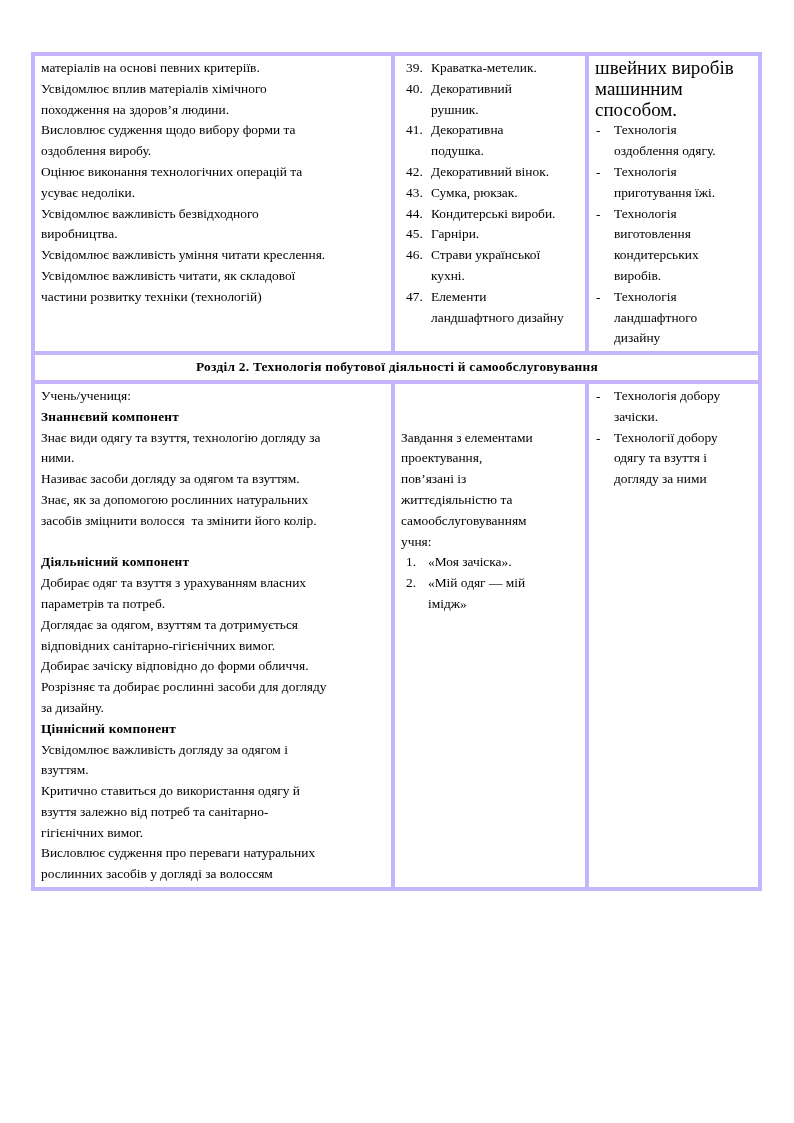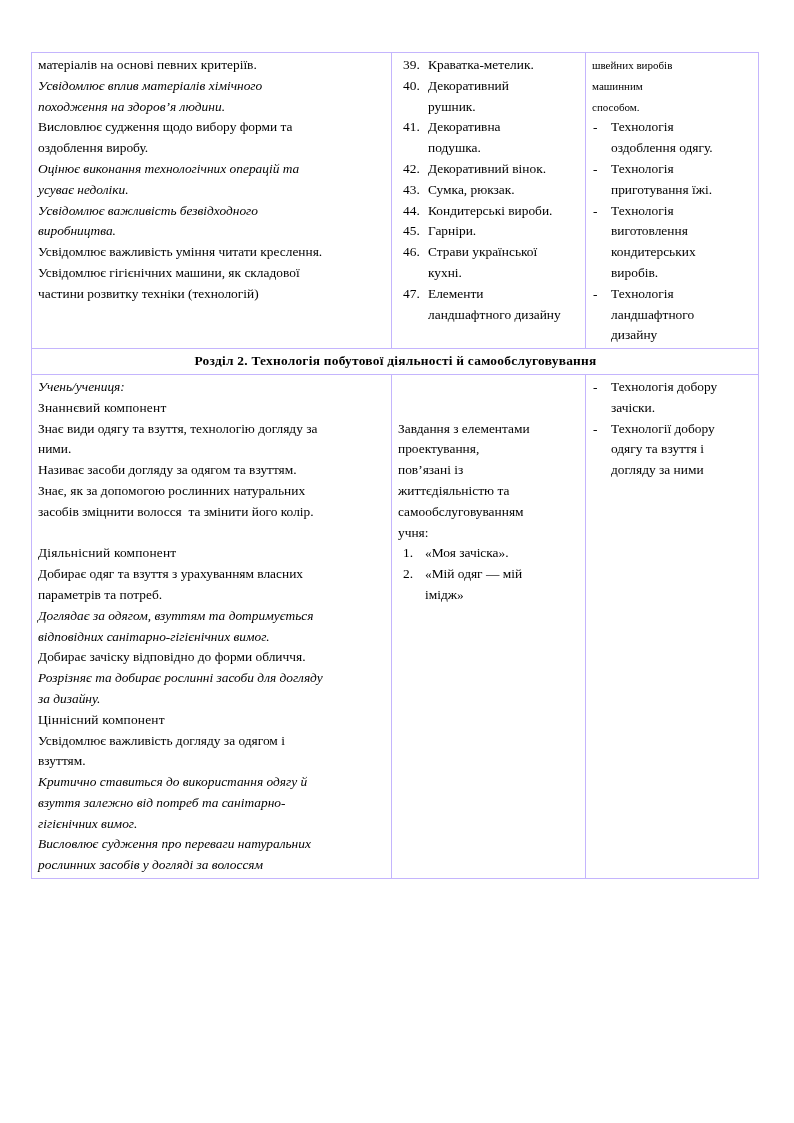--- a/index.html
+++ b/index.html
@@ -30,41 +30,40 @@
     width: 727px;
   }
 
   table.curriculum {
     border-collapse: collapse;
     width: 727px;
     table-layout: fixed;
   }
 
   table.curriculum td {
-    border: 1px solid #c4b5fd;
+    border: 4px solid #c4b5fd;
     vertical-align: top;
     padding: 2px 5px 2px 6px;
     font-size: 13.4px;
     line-height: 20.8px;
   }
 
   col.c-left   { width: 360px; }
   col.c-mid    { width: 194px; }
   col.c-right  { width: 173px; }
 
   
   .ln {
     display: block;
     white-space: pre-wrap;
   }
   .ital {
-    font-style: italic;
   }
   .bold {
-    font-weight: normal;
+    font-weight: bold;
     letter-spacing: 0.2px;
   }
   .spacer {
     display: block;
     height: 20.8px;
   }
 
   
   td.section-banner {
     text-align: center;
@@ -115,21 +114,21 @@
     font-size: 13.4px;
     line-height: 20.8px;
   }
   ul.dash-list > li > .dash {
     position: absolute;
     left: 1px;
     top: 0;
   }
 
   .cont-lines {
-    font-size: 11px;
+    font-size: 19px;
     line-height: 20.8px;
   }
 
   .mid-intro {
     font-size: 13.4px;
     line-height: 20.8px;
   }
 
   .mid-pad {
     display: block;
@@ -156,21 +155,21 @@
             <span class="ln">матеріалів на основі певних критеріїв.</span>
             <span class="ln ital">Усвідомлює вплив матеріалів хімічного</span>
             <span class="ln ital">походження на здоров’я людини.</span>
             <span class="ln">Висловлює судження щодо вибору форми та</span>
             <span class="ln">оздоблення виробу.</span>
             <span class="ln ital">Оцінює виконання технологічних операцій та</span>
             <span class="ln ital">усуває недоліки.</span>
             <span class="ln ital">Усвідомлює важливість безвідходного</span>
             <span class="ln ital">виробництва.</span>
             <span class="ln">Усвідомлює важливість уміння читати креслення.</span>
-            <span class="ln">Усвідомлює гігієнічних машини, як складової</span>
+            <span class="ln">Усвідомлює важливість читати, як складової</span>
             <span class="ln">частини розвитку техніки (технологій)</span>
           </td>
 
           <td class="cell-mid">
             <ol class="num-list">
               <li>
                 <span class="num">39.</span>
                 <span class="ln">Краватка-метелик.</span>
               </li>
               <li>

